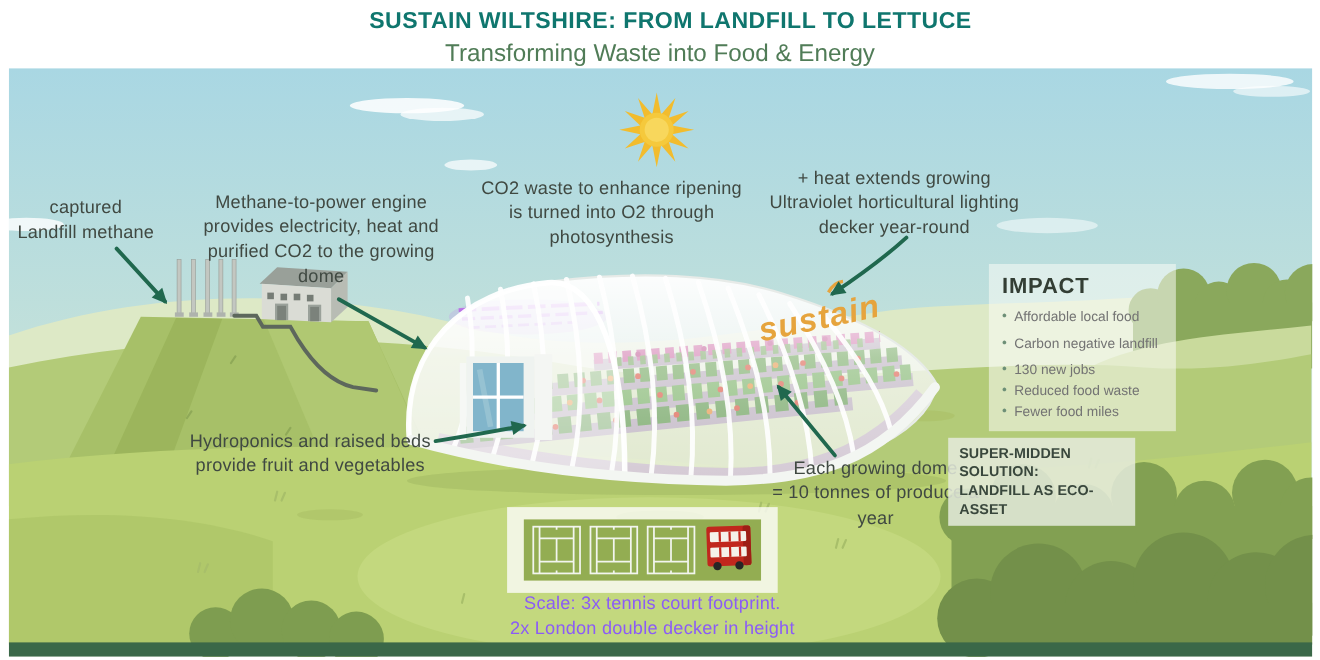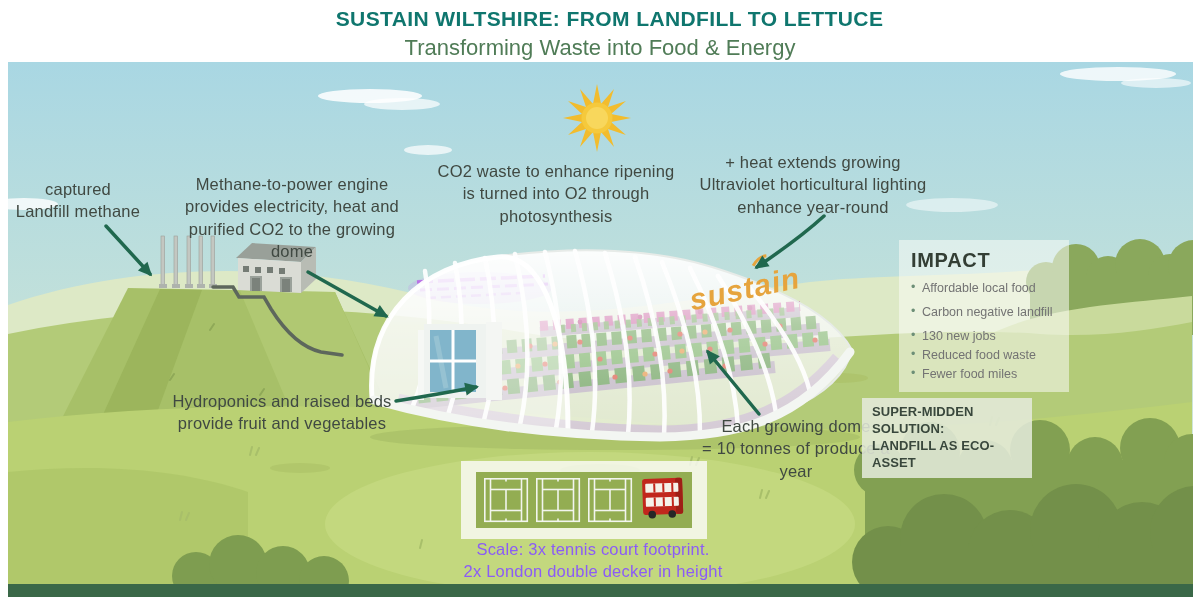--- a/index.html
+++ b/index.html
@@ -332,21 +332,21 @@
 
   <div class="label lbl-co2">
     <div>CO2 waste to enhance ripening</div>
     <div>is turned into O2 through</div>
     <div>photosynthesis</div>
   </div>
 
   <div class="label lbl-uv">
     <div>+ heat extends growing</div>
     <div>Ultraviolet horticultural lighting</div>
-    <div>enhance year-round</div>
+    <div>decker year-round</div>
   </div>
 
   <div class="label lbl-hydro">
     <div>Hydroponics and raised beds</div>
     <div>provide fruit and vegetables</div>
   </div>
 
   <div class="label lbl-produce">
     <div>Each growing dome</div>
     <div>= 10 tonnes of produce a</div>

